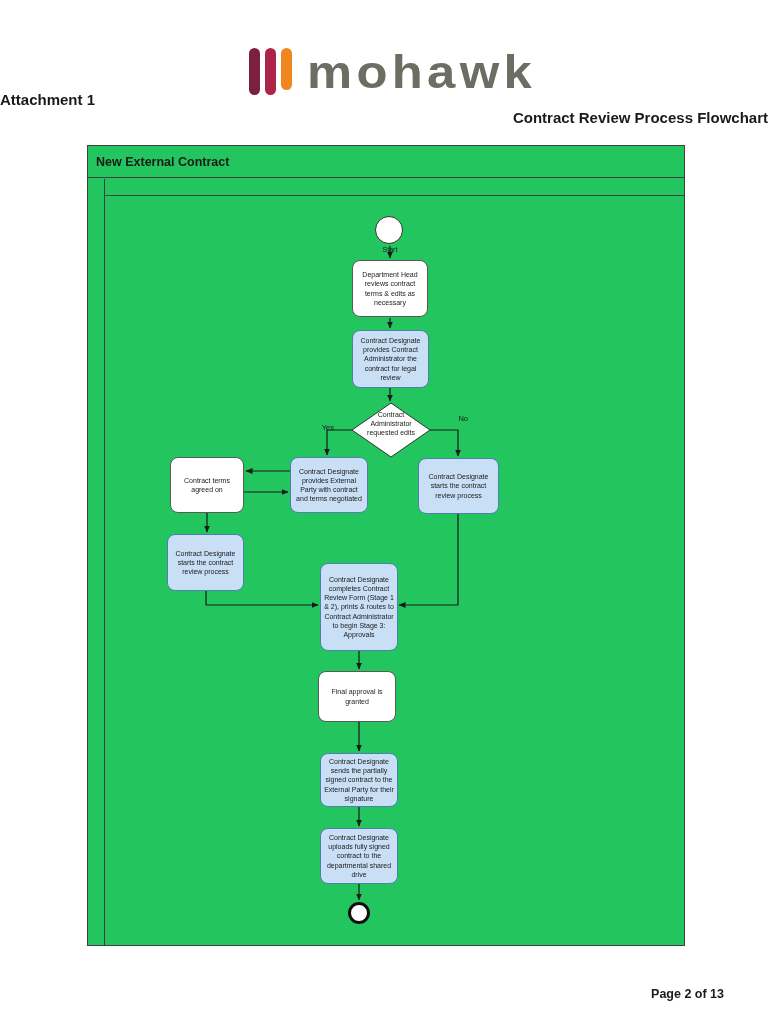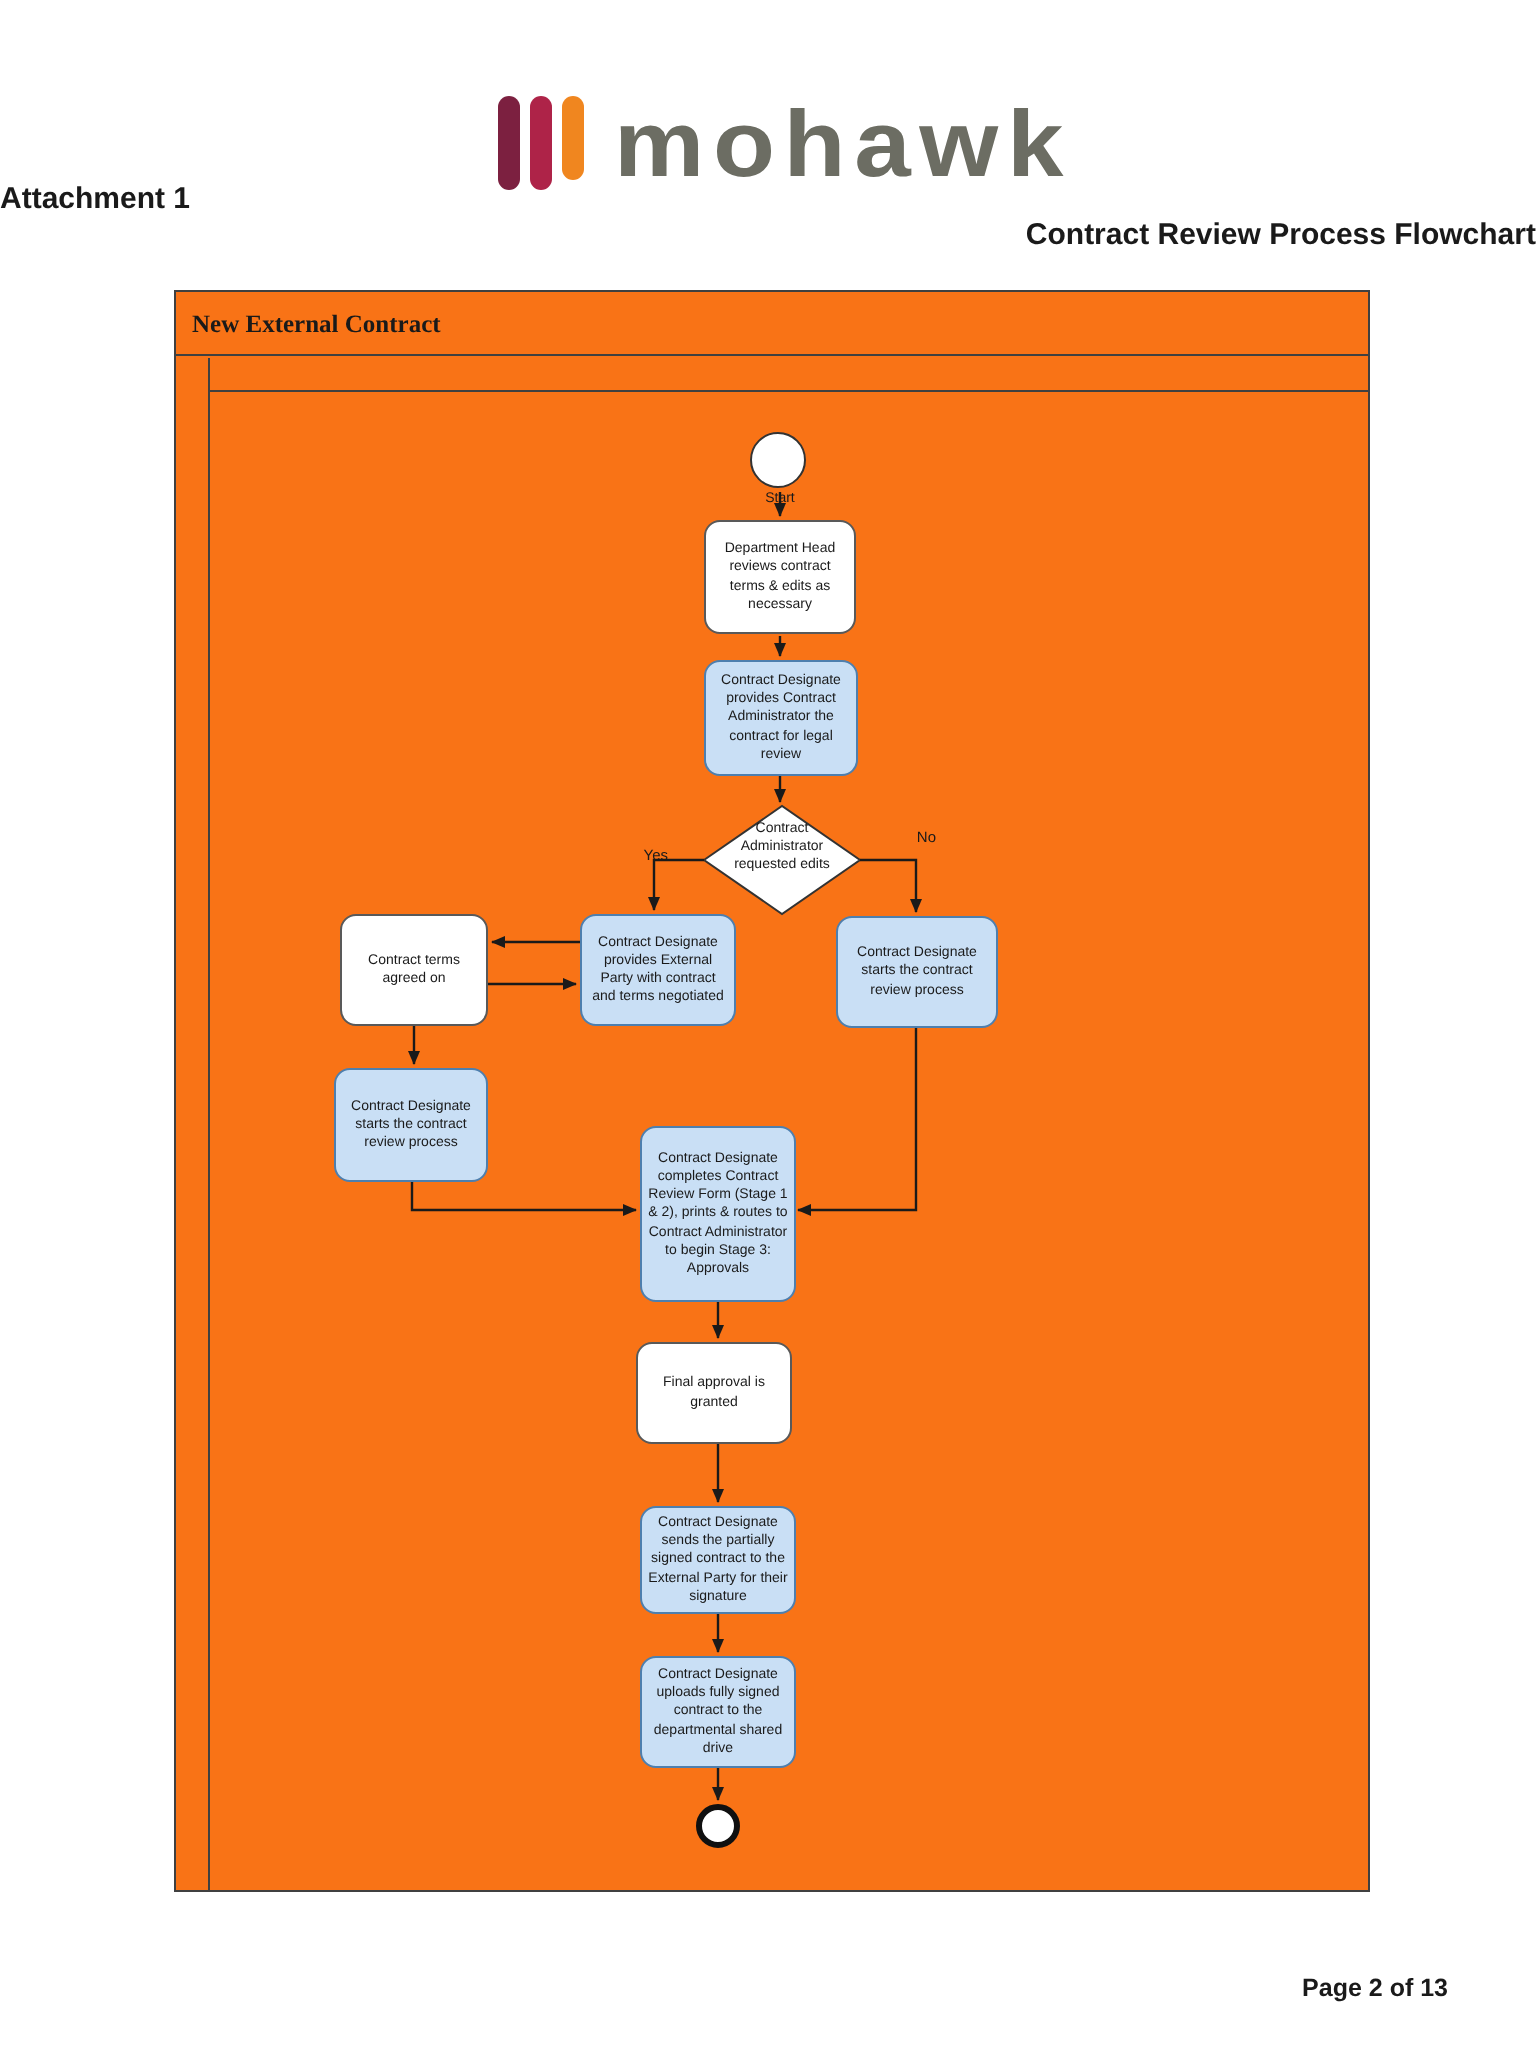--- a/index.html
+++ b/index.html
@@ -12,21 +12,21 @@
   .logo-bars{display:flex;gap:5px;margin-right:10px;margin-top:2px;}
   .bar{width:11px;border-radius:6px;}
   .bar1{height:47px;background:#7C2040;}
   .bar2{height:47px;background:#AE2348;}
   .bar3{height:42px;background:#F0861F;}
   .brand-text{font-size:47px;font-weight:bold;letter-spacing:4px;color:#6C6D63;line-height:47px;transform:scaleX(1.08);transform-origin:left;}
   .title1{left:0;top:91px;width:668px;text-align:left;font-size:15px;font-weight:bold;}
   .title2{left:0;top:109px;width:768px;text-align:right;font-size:15px;font-weight:bold;}
 
   
-  .frame{left:87px;top:145px;width:596px;height:799px;border:1px solid #404040;background:#f97316;font-family:Liberation Serif, serif;}
+  .frame{left:87px;top:145px;width:596px;height:799px;border:1px solid #404040;background:#22c55e;}
   .frame-title{position:absolute;left:0;top:0;right:0;height:32px;border-bottom:1px solid #404040;
                font-size:12.5px;font-weight:bold;line-height:32px;padding-left:8px;box-sizing:border-box;}
   .phase-strip{position:absolute;left:0;top:33px;bottom:0;width:16px;border-right:1px solid #404040;}
   .lane-strip{position:absolute;left:17px;top:33px;right:0;height:16px;border-bottom:1px solid #404040;}
 
   
   .node{display:flex;align-items:center;justify-content:center;text-align:center;
         font-size:7px;line-height:1.3;padding:3px;box-sizing:border-box;border-radius:8px;}
   .blue{background:#C9DFF5;border:1px solid #4E7FAE;}
   .whitebox{background:#ffffff;border:1px solid #595959;}

